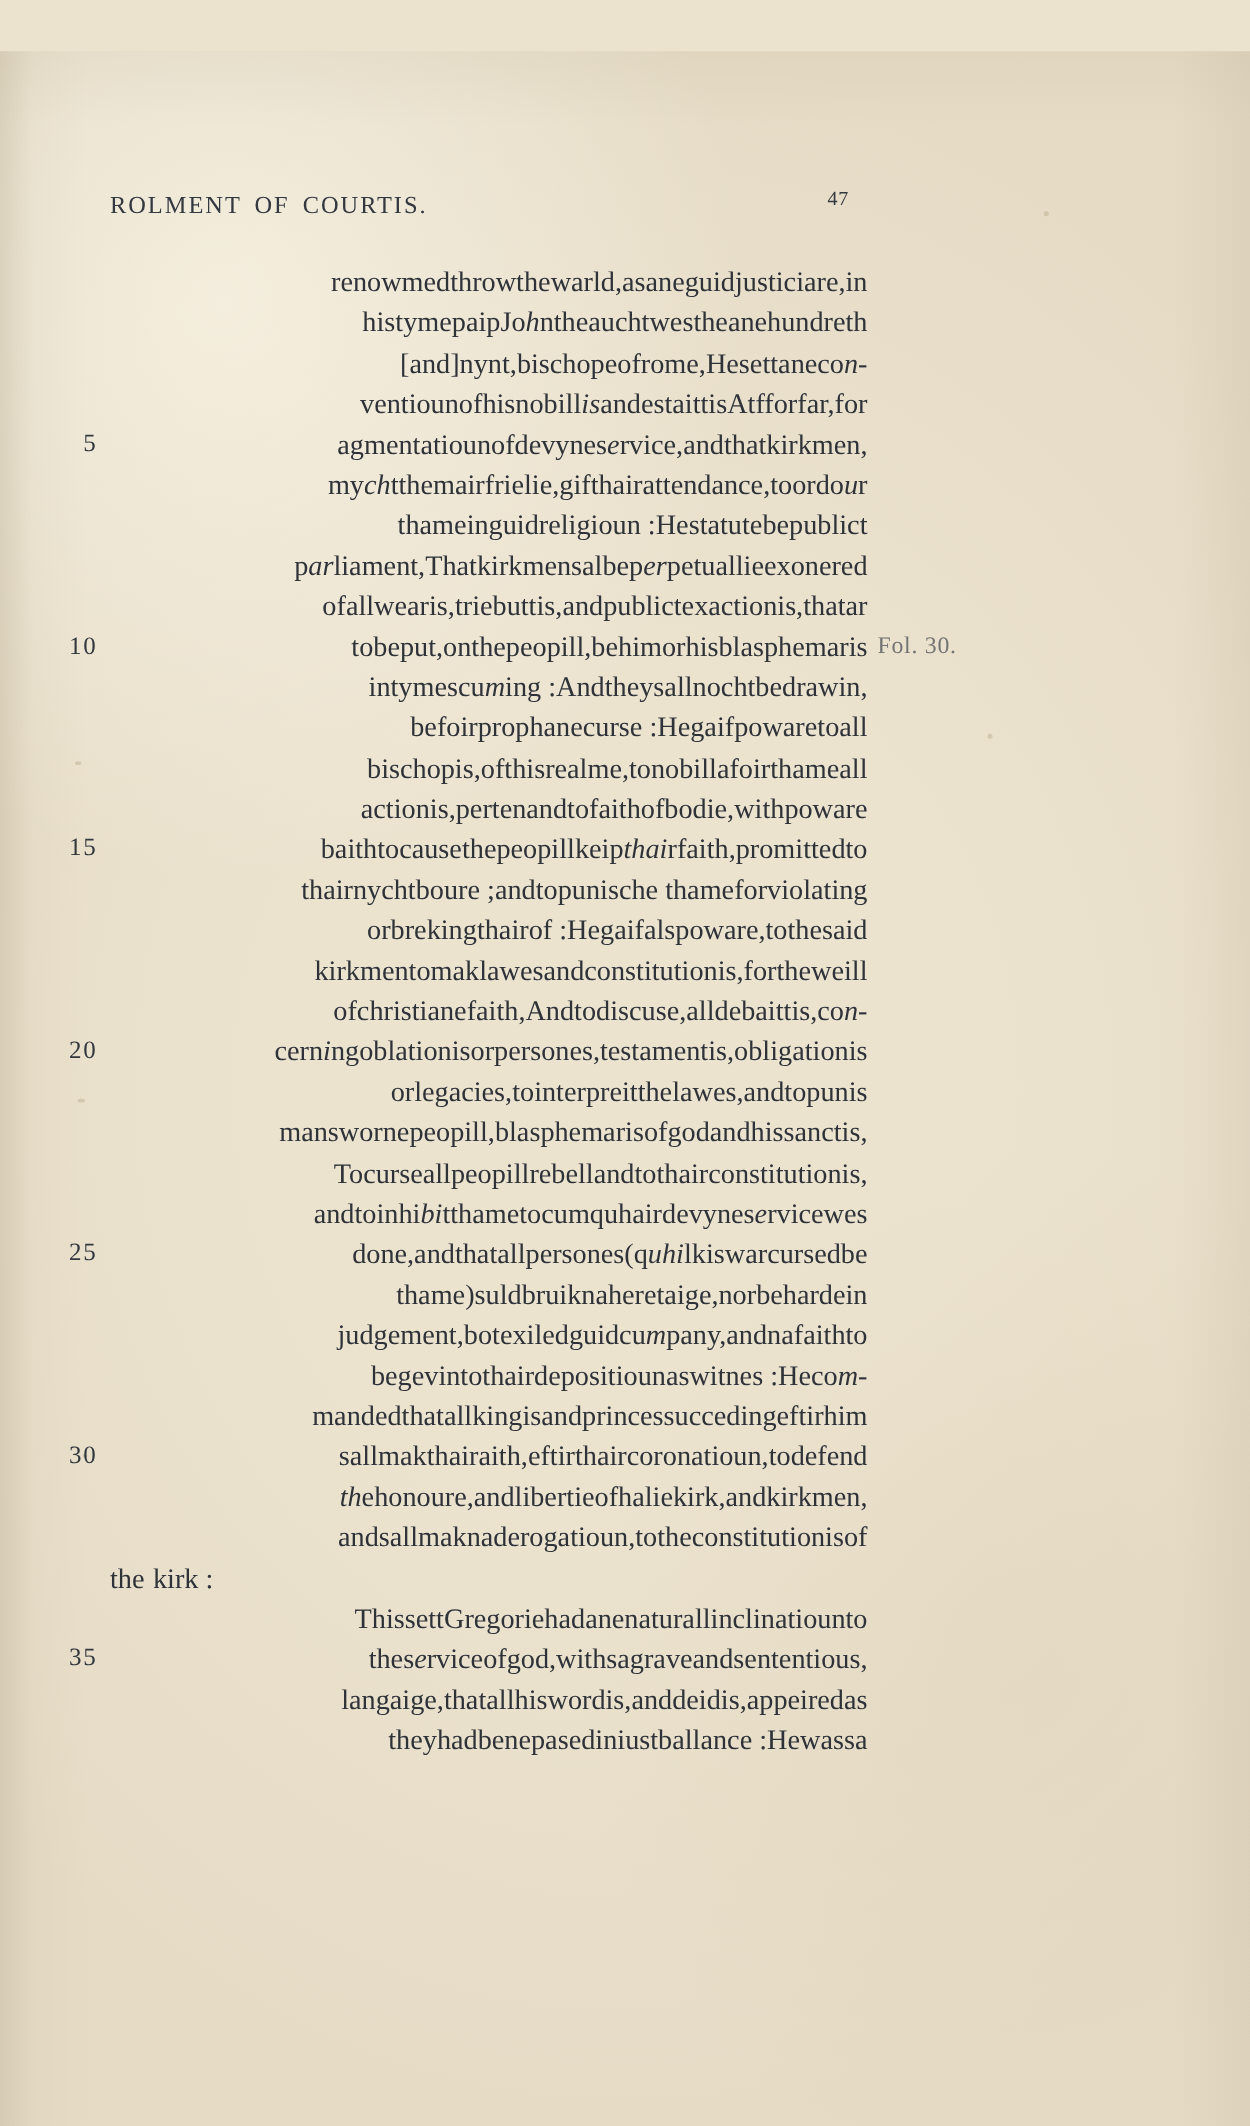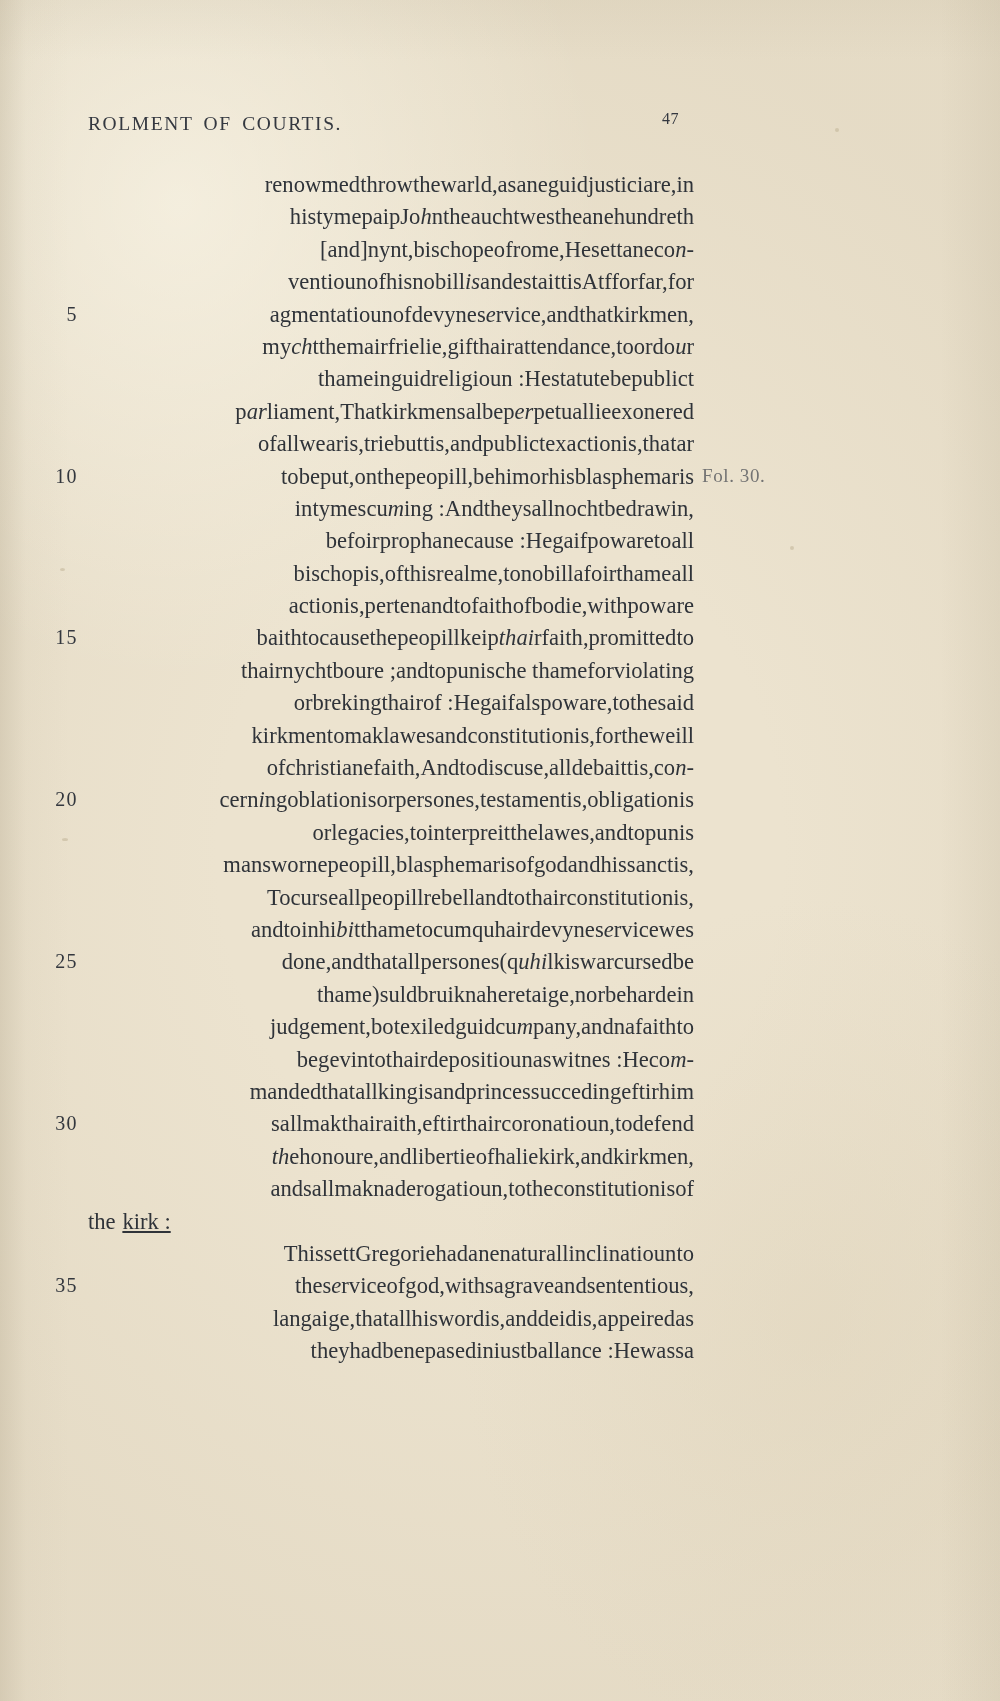--- a/index.html
+++ b/index.html
@@ -31,20 +31,21 @@
     inset: 0;
     pointer-events: none;
     background: linear-gradient(90deg, rgba(176,164,138,0.30) 0px, rgba(176,164,138,0.06) 26px, rgba(176,164,138,0) 70px),
                 linear-gradient(270deg, rgba(176,164,138,0.16) 0px, rgba(176,164,138,0) 60px),
                 linear-gradient(180deg, rgba(176,164,138,0.10) 0px, rgba(176,164,138,0) 60px);
   }
 
   .page {
     position: absolute;
     inset: 0;
+    margin-top: 41px;
   }
 
   
   .running-head {
     position: absolute;
     top: 113px;
     left: 88px;
     width: 700px;
     display: flex;
     align-items: baseline;
@@ -83,21 +84,21 @@
     display: flex;
     justify-content: flex-end;
     width: 100%;
   }
   .just > span { white-space: pre; }
   
   .rag {
     display: block;
     width: 100%;
   }
-  .rag .w + .w { margin-left: 0.30em; text-decoration: underline; }
+  .rag .w + .w { margin-left: 0.30em; }
   .w { white-space: pre; }
 
   .ital { font-style: italic; }
 
   
   .linenum {
     position: absolute;
     left: -50px;
     top: 1px;
     width: 40px;
@@ -287,21 +288,21 @@
           <span class="w">sall</span>
           <span class="w">nocht</span>
           <span class="w">be</span>
           <span class="w">drawin,</span>
         </span>
       </div>
       <div class="line">
         <span class="just">
           <span class="w">befoir</span>
           <span class="w">prophane</span>
-          <span class="w">cause :</span>
+          <span class="w">curse :</span>
           <span class="w">He</span>
           <span class="w">gaif</span>
           <span class="w">poware</span>
           <span class="w">to</span>
           <span class="w">all</span>
         </span>
       </div>
       <div class="line">
         <span class="just">
           <span class="w">bischopis,</span>

